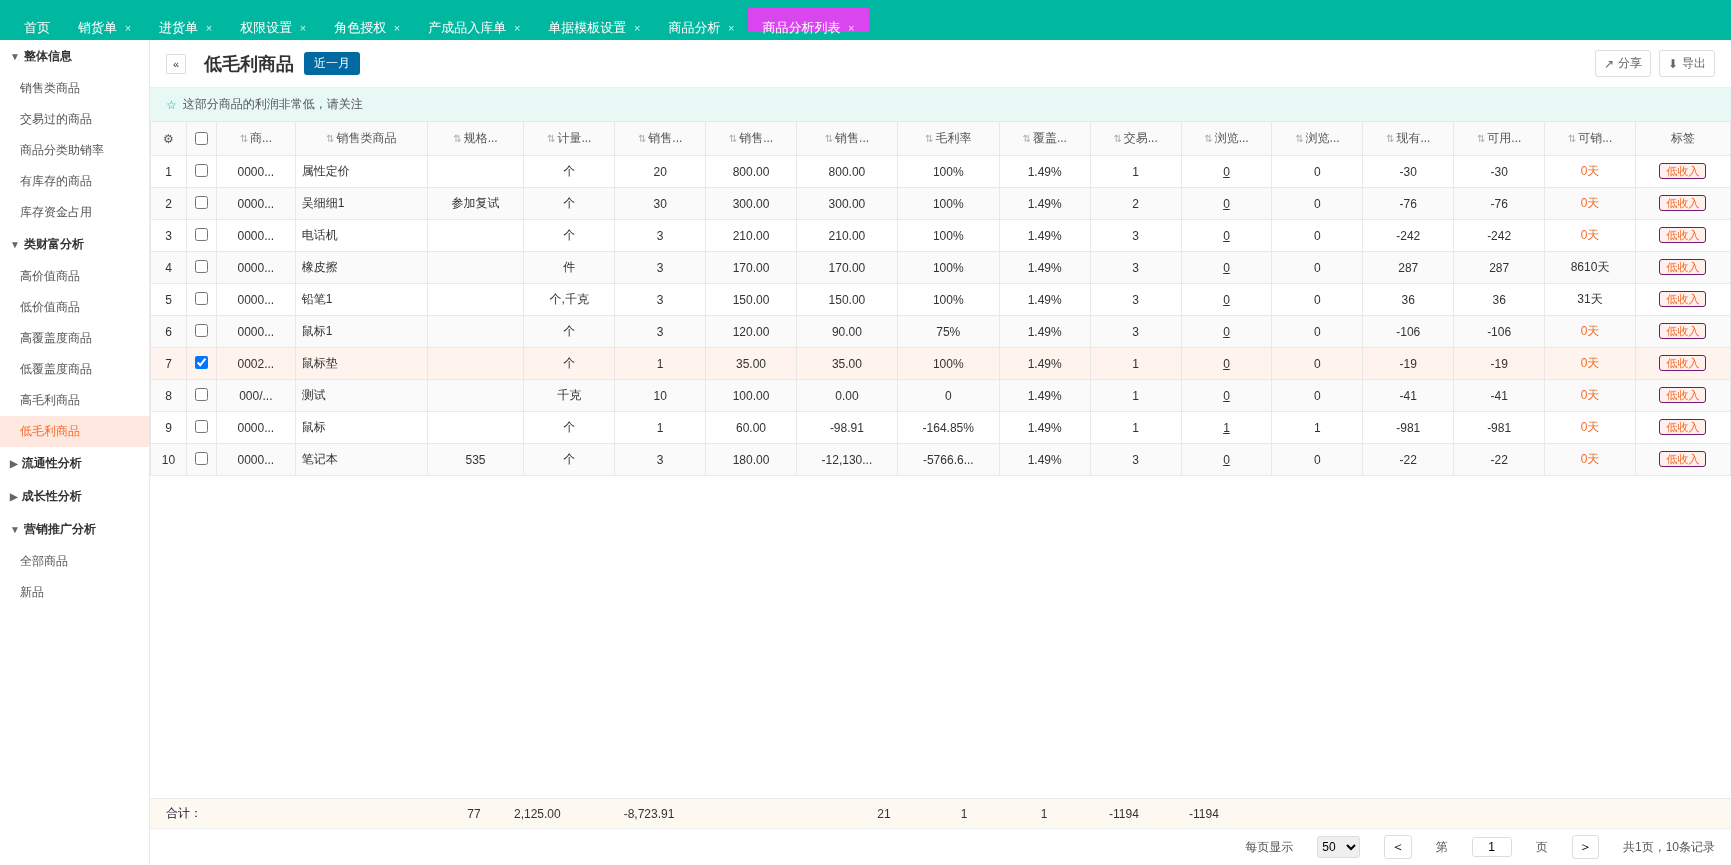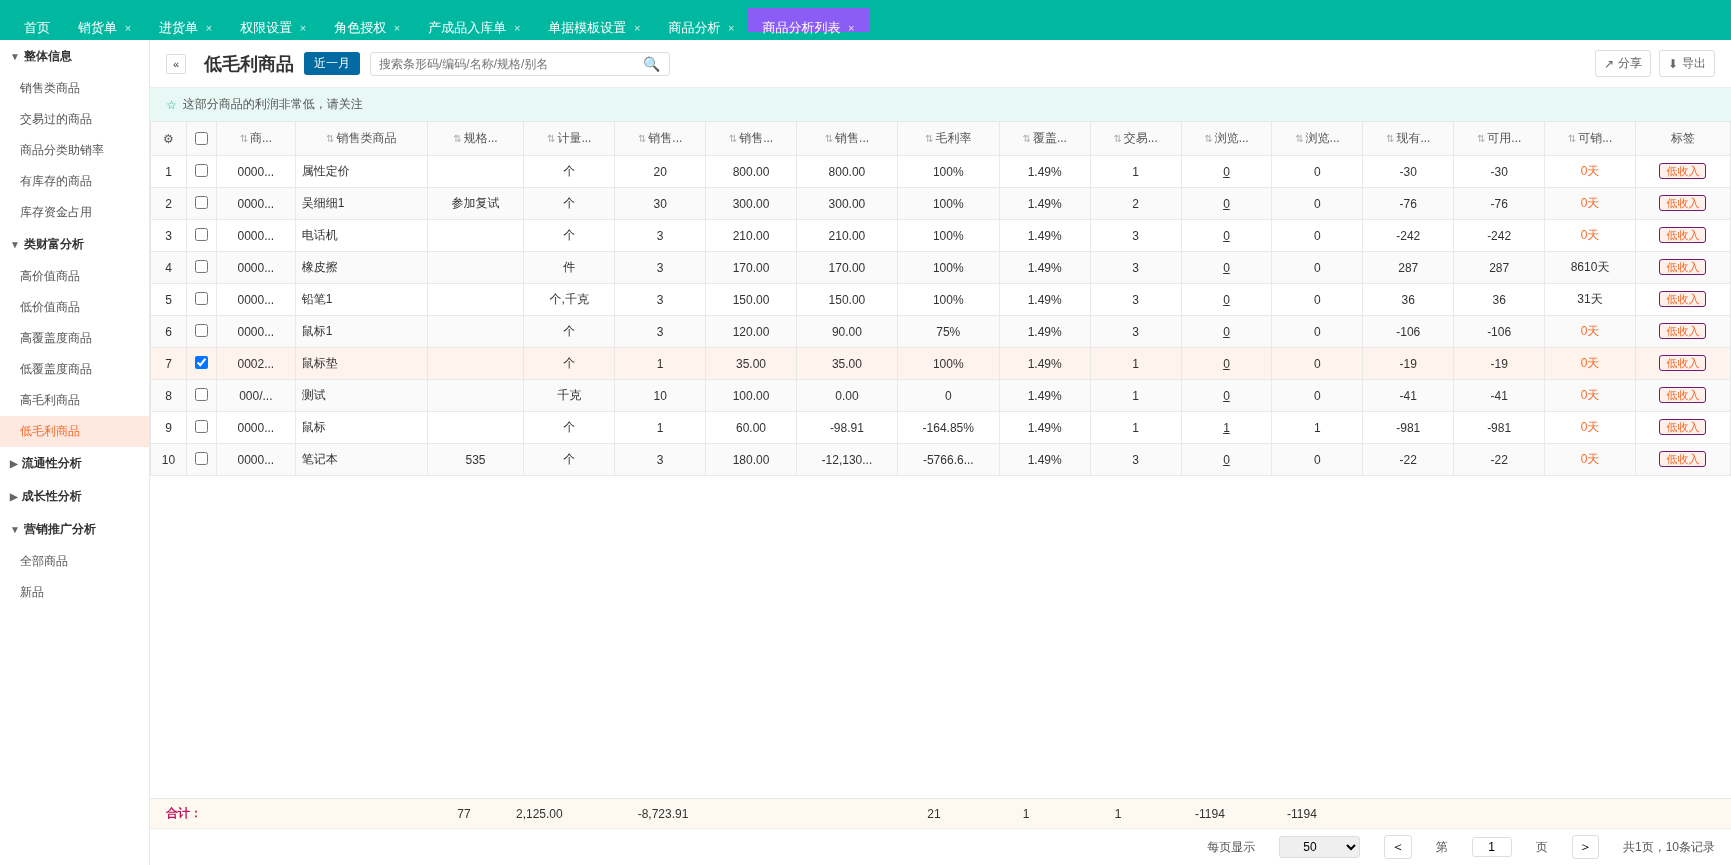--- a/index.html
+++ b/index.html
@@ -15,21 +15,21 @@
     }
     .top-nav .nav-item {
       color: #fff;
       padding: 0 14px;
       height: 24px;
       line-height: 40px;
       cursor: pointer;
       font-size: 13px;
       white-space: nowrap;
     }
-    .top-nav .nav-item.active { background: #8b5cf6; }
+    .top-nav .nav-item.active { background: #d946ef; }
     .top-nav .nav-item .close-x { margin-left: 4px; opacity: 0.8; font-size: 11px; }
 
     
     .main-layout {
       display: flex;
       height: calc(865px - 40px);
     }
 
     
     .sidebar {
@@ -195,39 +195,39 @@
 
     
     .footer-bar {
       border-top: 1px solid #e8e8e8;
       background: #fdf8f0;
       display: flex;
       align-items: center;
       padding: 6px 16px;
       flex-shrink: 0;
     }
-    .footer-bar .total-label { color: #be185d; margin-right: 10px; font-weight: bold; }
+    .footer-bar .total-label { color: #0f172a; margin-right: 32px; font-weight: normal; }
 
     
     .pagination-bar {
       display: flex;
       align-items: center;
       justify-content: flex-end;
       padding: 6px 16px;
       border-top: 1px solid #eee;
       background: #fff;
       flex-shrink: 0;
       gap: 24px;
       font-size: 12px;
       color: #555;
     }
     .pagination-bar .page-size-select {
       border: 1px solid #ddd;
       border-radius: 3px;
-      padding: 2px 19px;
+      padding: 2px 0;
       font-size: 12px;
     }
     .pagination-bar .page-btn {
       border: 1px solid #ddd;
       background: #fff;
       padding: 2px 6px;
       cursor: pointer;
       border-radius: 3px;
     }
     .pagination-bar .page-input {
@@ -312,24 +312,20 @@
     <div class="sidebar-item">全部商品</div>
     <div class="sidebar-item">新品</div>
   </div>
 
   <div class="content-area">
 
     <div class="content-header">
       <div class="collapse-btn">«</div>
       <span class="page-title">低毛利商品</span>
       <button class="time-filter-btn">近一月</button>
-      <div class="search-box">
-        <input type="text" placeholder="搜索条形码/编码/名称/规格/别名" style="">
-        <span class="search-icon">🔍</span>
-      </div>
       <div class="header-actions">
         <button class="header-btn">
           <span>↗</span>
           <span>分享</span>
         </button>
         <button class="header-btn">
           <span>⬇</span>
           <span>导出</span>
         </button>
       </div>
@@ -651,21 +647,21 @@
       <td>-22</td>
       <td class="red">0天</td>
       <td><span class="tag-badge">低收入</span></td>
     </tr>
           </tbody>
       </table>
     </div>
 
     <div class="footer-bar">
       <span class="total-label">合计：</span>
-      <div style="display:flex; gap:12px; flex:1; font-size:12px;">
+      <div style="display:flex; gap:0; flex:1; font-size:12px;">
         <div style="width:200px;"></div>
         <div style="width:80px; text-align:center;">77</div>
         <div style="width:90px; text-align:left;">2,125.00</div>
         <div style="width:90px; text-align:center;">-8,723.91</div>
         <div style="width:80px;"></div>
         <div style="width:70px;"></div>
         <div style="width:80px; text-align:center;">21</div>
         <div style="width:80px; text-align:center;">1</div>
         <div style="width:80px; text-align:center;">1</div>
         <div style="width:80px; text-align:center;">-1194</div>

